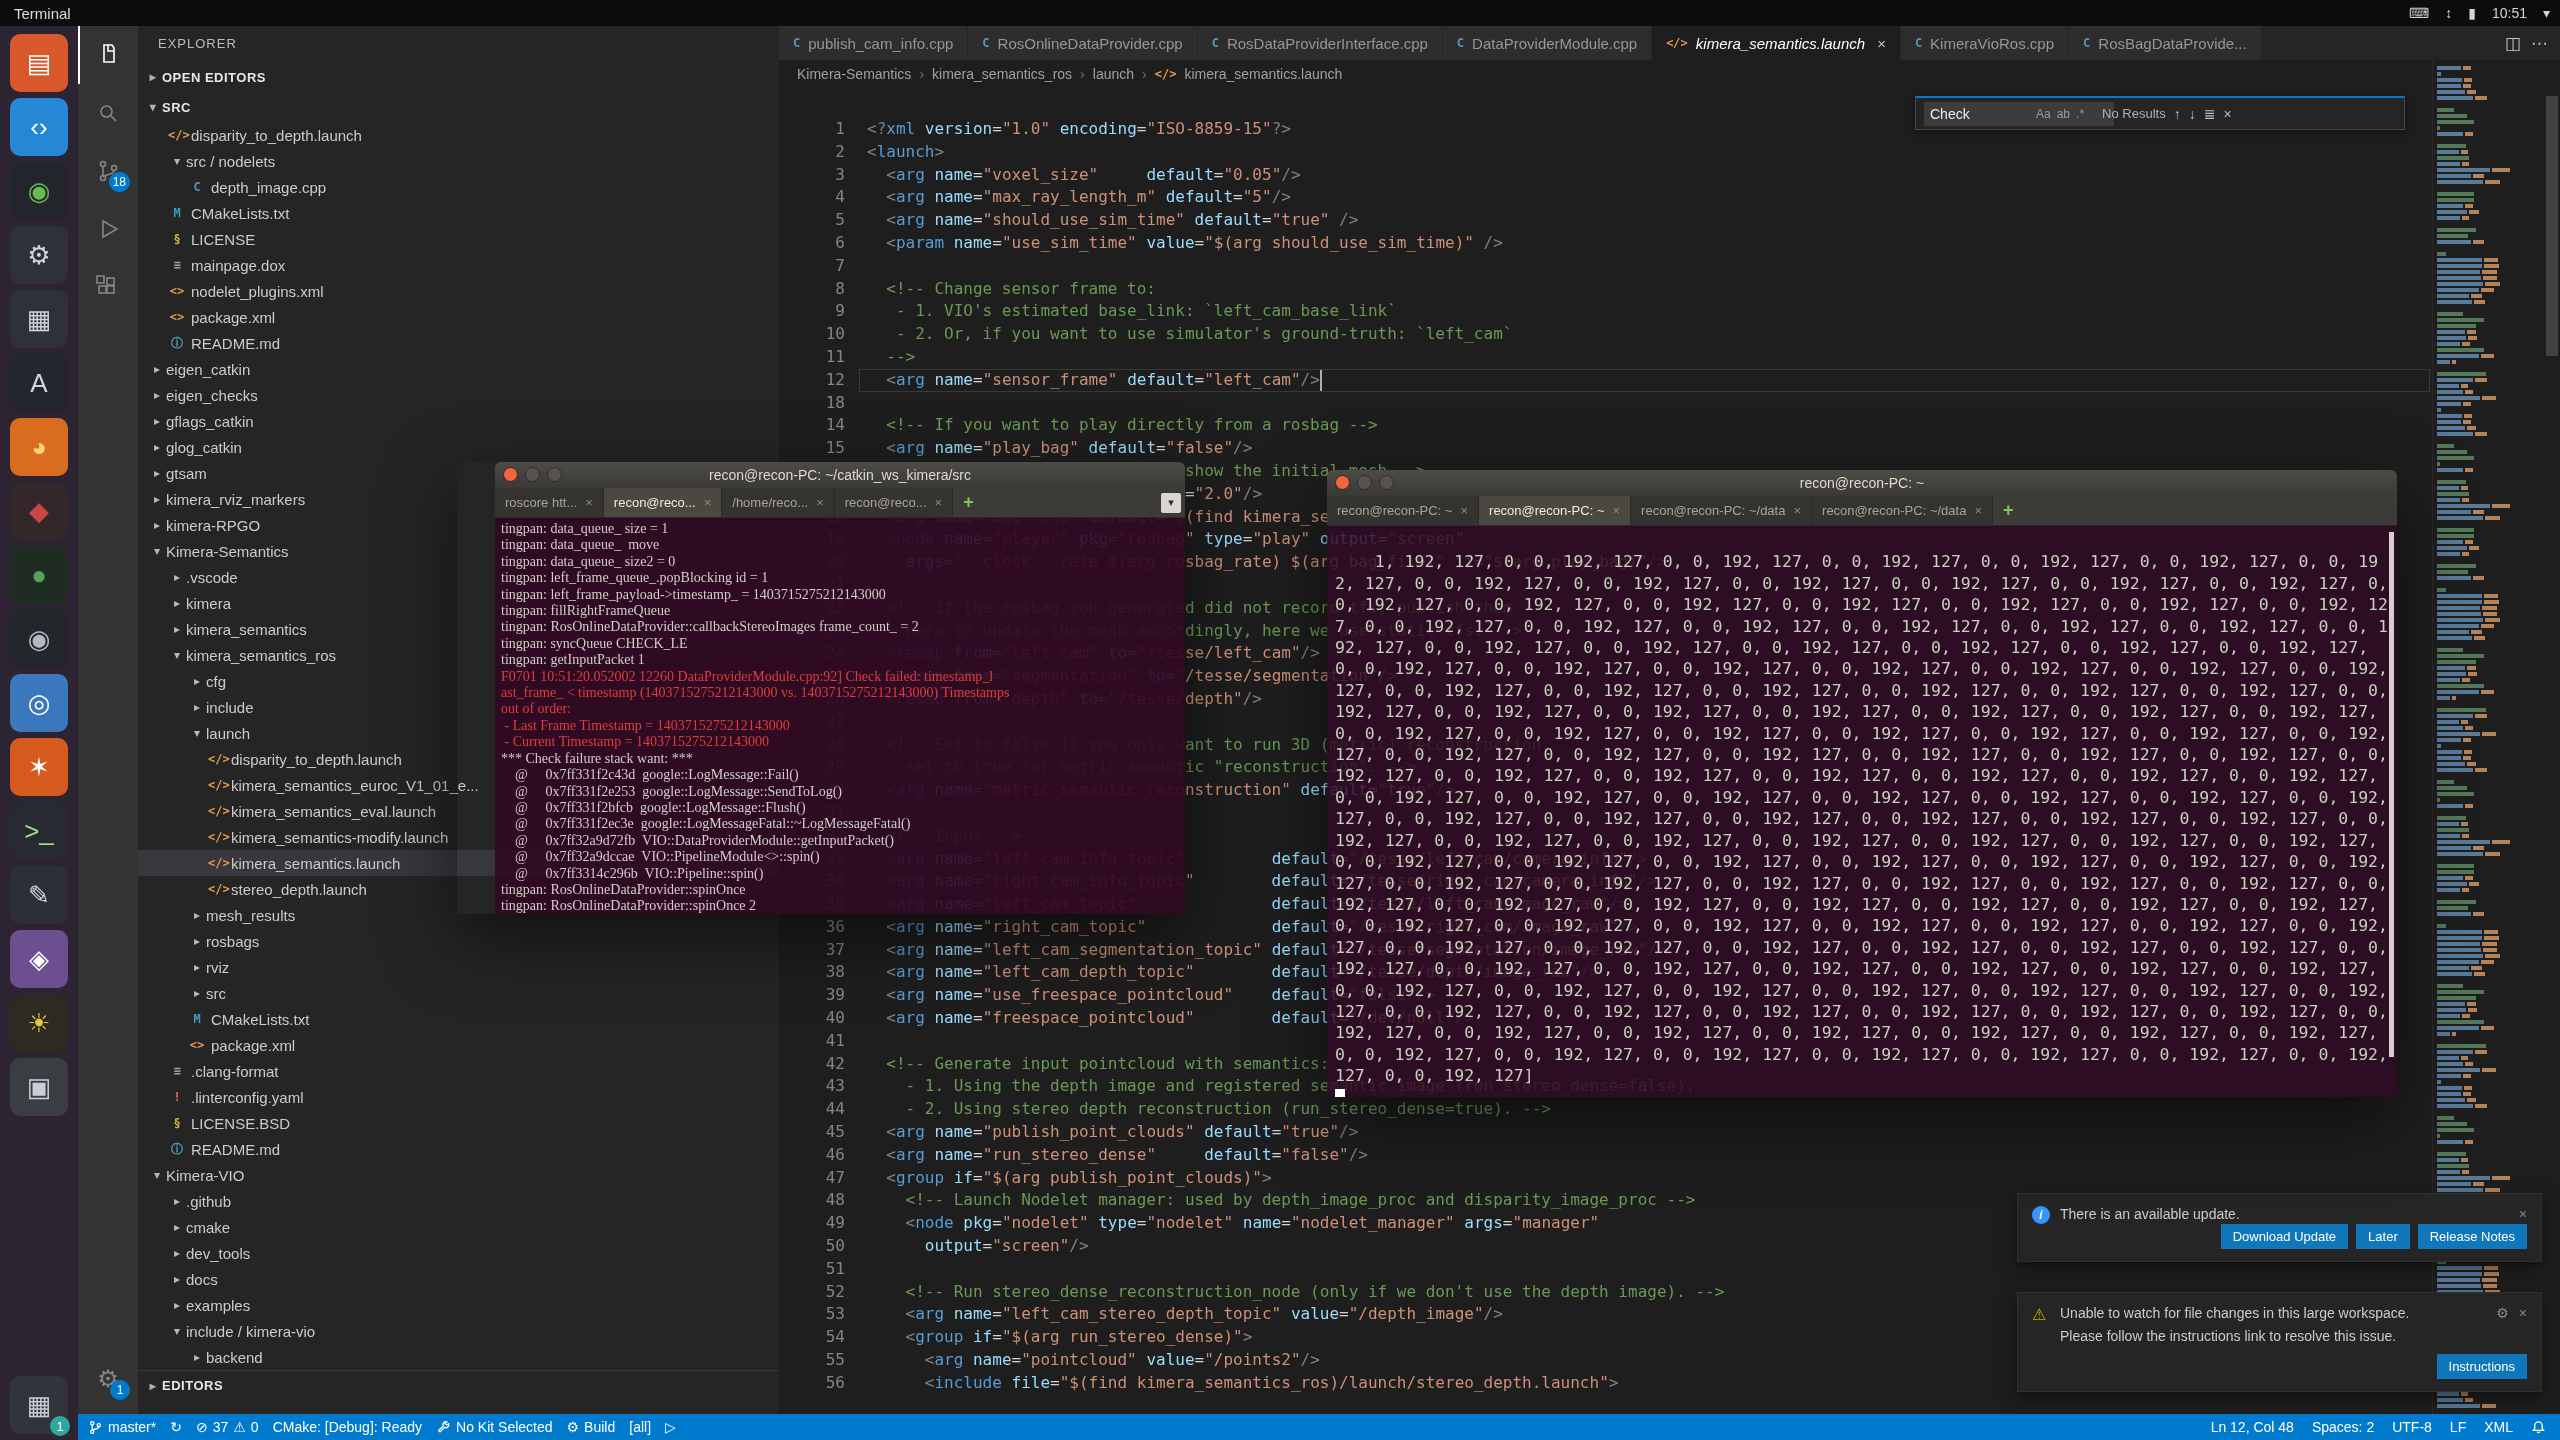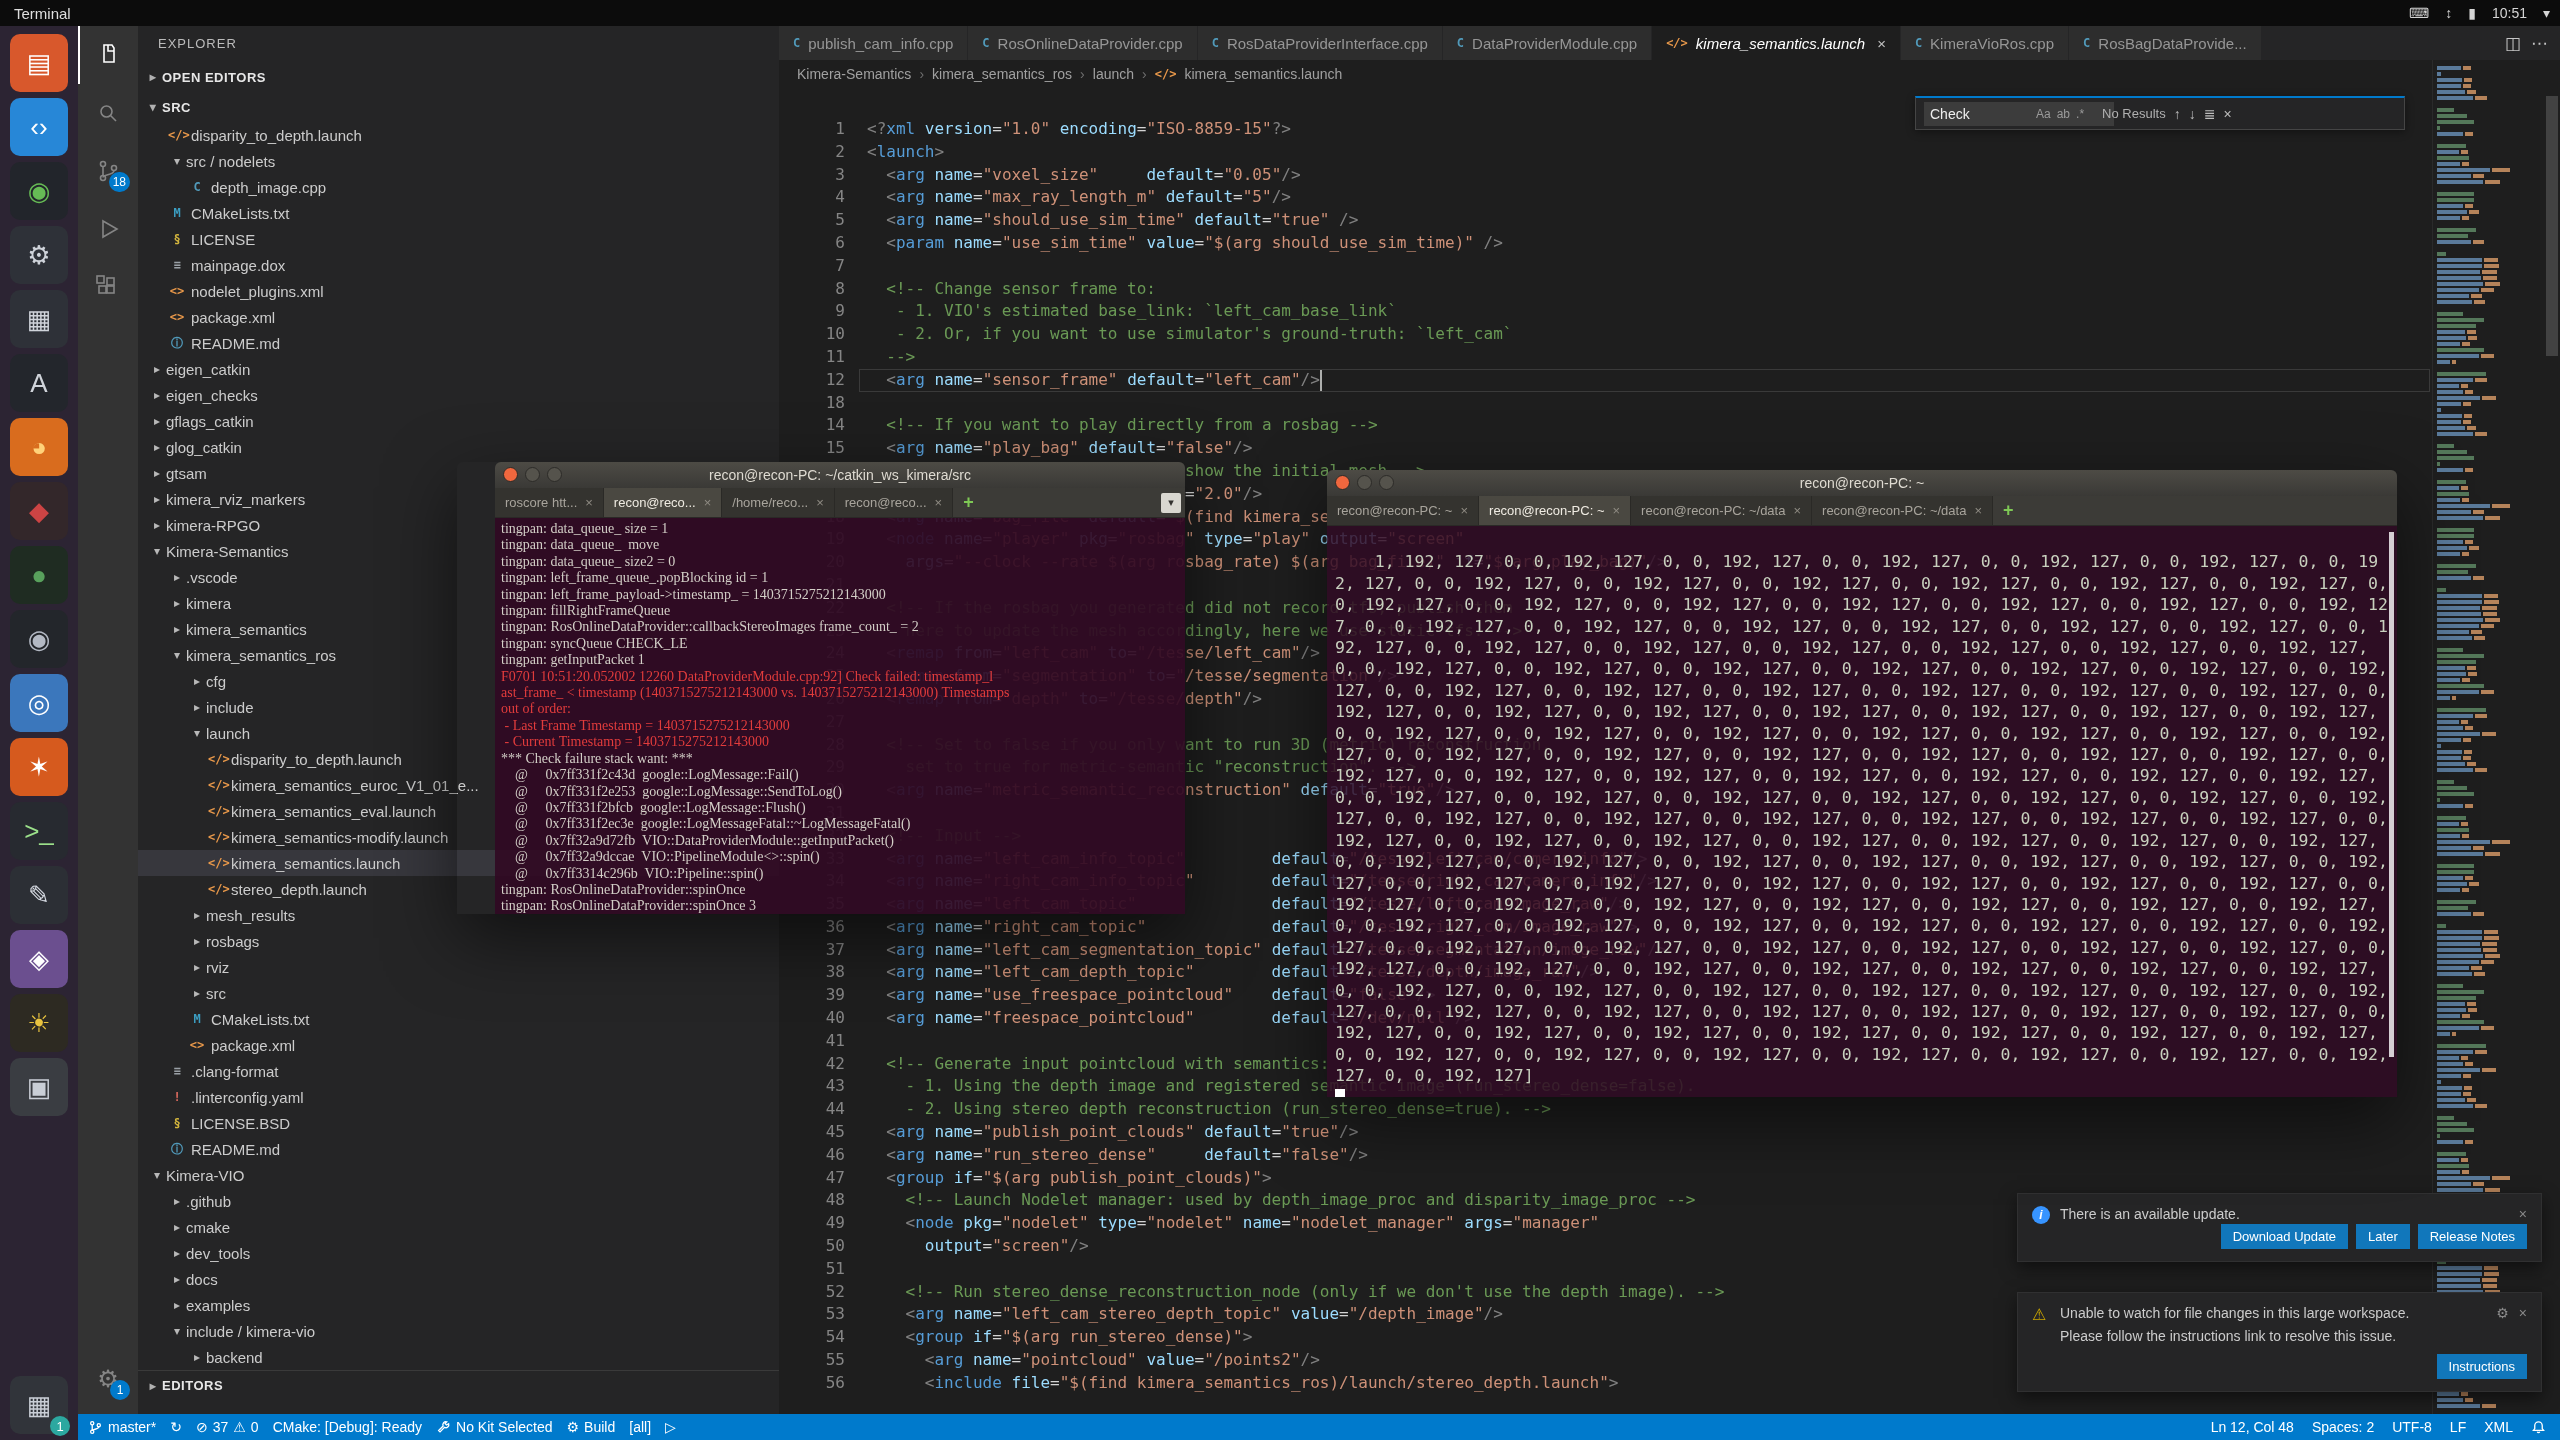--- a/index.html
+++ b/index.html
@@ -1486,21 +1486,21 @@
       <div class="err"> - Current Timestamp = 1403715275212143000</div>
       <div>*** Check failure stack want: ***</div>
       <div>    @     0x7ff331f2c43d  google::LogMessage::Fail()</div>
       <div>    @     0x7ff331f2e253  google::LogMessage::SendToLog()</div>
       <div>    @     0x7ff331f2bfcb  google::LogMessage::Flush()</div>
       <div>    @     0x7ff331f2ec3e  google::LogMessageFatal::~LogMessageFatal()</div>
       <div>    @     0x7ff32a9d72fb  VIO::DataProviderModule::getInputPacket()</div>
       <div>    @     0x7ff32a9dccae  VIO::PipelineModule&lt;&gt;::spin()</div>
       <div>    @     0x7ff3314c296b  VIO::Pipeline::spin()</div>
       <div>tingpan: RosOnlineDataProvider::spinOnce</div>
-      <div>tingpan: RosOnlineDataProvider::spinOnce 3</div>
+      <div>tingpan: RosOnlineDataProvider::spinOnce 2</div>
     </div>
 </div>
 
 <div class="term" id="t2">
   <div class="term-title">
     <div class="term-btns">
       <span class="tb close"></span>
       <span class="tb"></span>
       <span class="tb"></span>
     </div>

